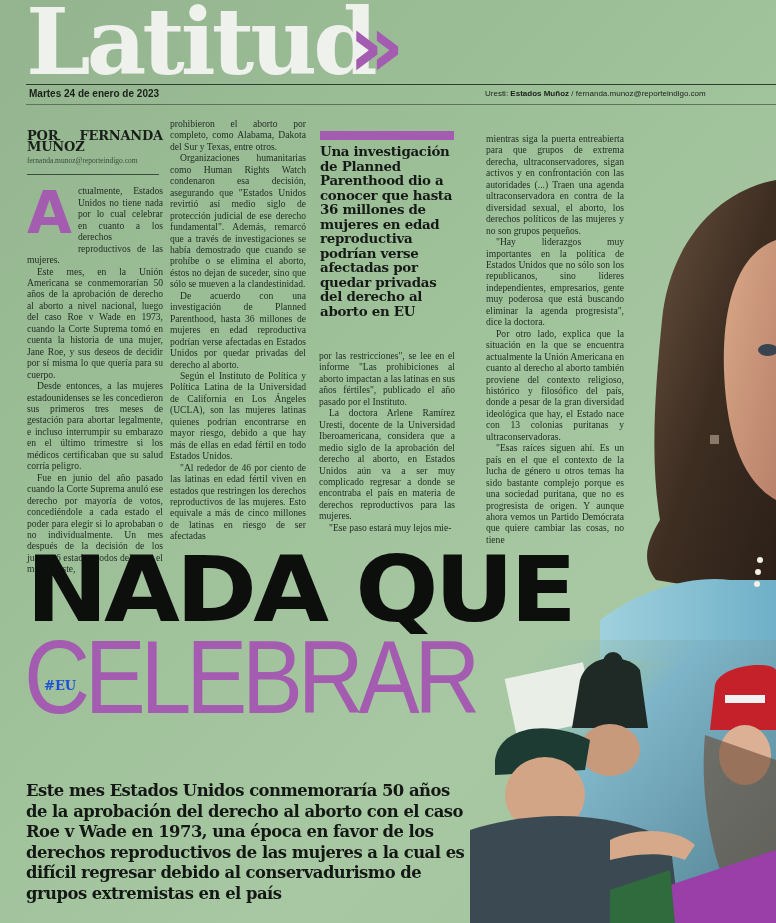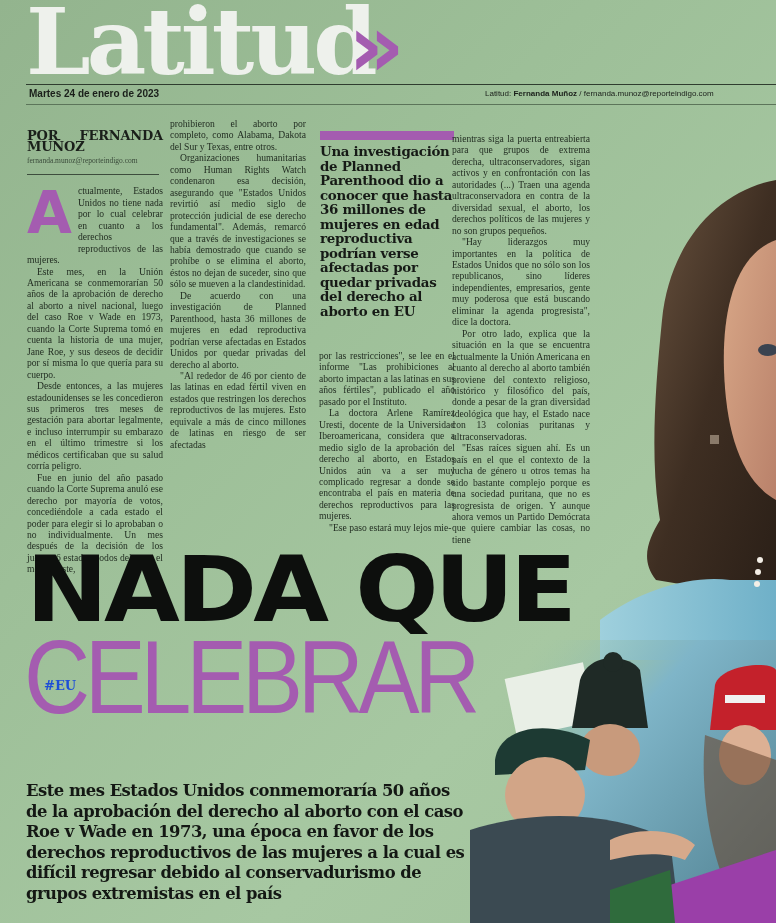--- a/index.html
+++ b/index.html
@@ -89,54 +89,55 @@
 </head>
 <body>
 
 <div class="masthead">
   <div class="masthead-title">Latitud</div>
   <div class="masthead-chevron">»</div>
 </div>
 <div class="rule-top"></div>
 <div class="date-line">Martes 24 de enero de 2023</div>
 <div class="editor-line">
-  <span>Latitud:</span>
-  <b>Fernanda Muñoz</b>
+  <span>Uresti:</span>
+  <b>Estados Muñoz</b>
   <span>/ fernanda.munoz@reporteindigo.com</span>
 </div>
 <div class="rule-bottom"></div>
 
 <div class="col" style="left:27px;">
   <div class="byline">POR FERNANDA MUÑOZ</div>
   <div class="byline-email">fernanda.munoz@reporteindigo.com</div>
   <div class="byline-rule"></div>
   <div class="dropcap">A</div>
   <p class="noindent">ctualmente, Estados Unidos no tiene nada por lo cual celebrar en cuanto a los derechos reproductivos de las mujeres.</p>
   <p>Este mes, en la Unión Americana se conmemorarían 50 años de la aprobación de derecho al aborto a nivel nacional, luego del caso Roe v Wade en 1973, cuando la Corte Suprema tomó en cuenta la historia de una mujer, Jane Roe, y sus deseos de decidir por sí misma lo que quería para su cuerpo.</p>
   <p>Desde entonces, a las mujeres estadounidenses se les concedieron sus primeros tres meses de gestación para abortar legalmente, e incluso interrumpir su embarazo en el último trimestre si los médicos certificaban que su salud corría peligro.</p>
   <p>Fue en junio del año pasado cuando la Corte Suprema anuló ese derecho por mayoría de votos, concediéndole a cada estado el poder para elegir si lo aprobaban o no individualmente. Un mes después de la decisión de los jueces, 6 estados, todos del sur y el medio oeste,</p>
 </div>
 
 <div class="col" style="left:170px; top:118px;">
   <p class="noindent">prohibieron el aborto por completo, como Alabama, Dakota del Sur y Texas, entre otros.</p>
   <p>Organizaciones humanitarias como Human Rights Watch condenaron esa decisión, asegurando que "Estados Unidos revirtió así medio siglo de protección judicial de ese derecho fundamental". Además, remarcó que a través de investigaciones se había demostrado que cuando se prohíbe o se elimina el aborto, éstos no dejan de suceder, sino que sólo se mueven a la clandestinidad.</p>
   <p>De acuerdo con una investigación de Planned Parenthood, hasta 36 millones de mujeres en edad reproductiva podrían verse afectadas en Estados Unidos por quedar privadas del derecho al aborto.</p>
+  <p>Según el Instituto de Política y Política Latina de la Universidad de California en Los Ángeles (UCLA), son las mujeres latinas quienes podrían encontrarse en mayor riesgo, debido a que hay más de ellas en edad fértil en todo Estados Unidos.</p>
   <p>"Al rededor de 46 por ciento de las latinas en edad fértil viven en estados que restringen los derechos reproductivos de las mujeres. Esto equivale a más de cinco millones de latinas en riesgo de ser afectadas</p>
 </div>
 
 <div class="pullquote-bar"></div>
 <div class="pullquote">Una investigación de Planned Parenthood dio a conocer que hasta 36 millones de mujeres en edad reproductiva podrían verse afectadas por quedar privadas del derecho al aborto en EU</div>
 
 <div class="col" style="left:319px; top:350px;">
   <p class="noindent">por las restricciones", se lee en el informe "Las prohibiciones al aborto impactan a las latinas en sus años fértiles", publicado el año pasado por el Instituto.</p>
   <p>La doctora Arlene Ramírez Uresti, docente de la Universidad Iberoamericana, considera que a medio siglo de la aprobación del derecho al aborto, en Estados Unidos aún va a ser muy complicado regresar a donde se encontraba el país en materia de derechos reproductivos para las mujeres.</p>
   <p>"Ese paso estará muy lejos mie-</p>
 </div>
 
-<div class="col" style="left:452px; top:133px; width:138px;">
+<div class="col" style="left:486px; top:133px; width:138px;">
   <p class="noindent">mientras siga la puerta entreabierta para que grupos de extrema derecha, ultraconservadores, sigan activos y en confrontación con las autoridades (...) Traen una agenda ultraconservadora en contra de la diversidad sexual, el aborto, los derechos políticos de las mujeres y no son grupos pequeños.</p>
   <p>"Hay liderazgos muy importantes en la política de Estados Unidos que no sólo son los republicanos, sino líderes independientes, empresarios, gente muy poderosa que está buscando eliminar la agenda progresista", dice la doctora.</p>
   <p>Por otro lado, explica que la situación en la que se encuentra actualmente la Unión Americana en cuanto al derecho al aborto también proviene del contexto religioso, histórico y filosófico del país, donde a pesar de la gran diversidad ideológica que hay, el Estado nace con 13 colonias puritanas y ultraconservadoras.</p>
   <p>"Esas raíces siguen ahí. Es un país en el que el contexto de la lucha de género u otros temas ha sido bastante complejo porque es una sociedad puritana, que no es progresista de origen. Y aunque ahora vemos un Partido Demócrata que quiere cambiar las cosas, no tiene</p>
 </div>
 
 <div class="photo-portrait">
   <svg width="176" height="480" viewBox="0 0 176 480">
     <defs>
       <linearGradient id="hair" x1="0" y1="0" x2="1" y2="1">

